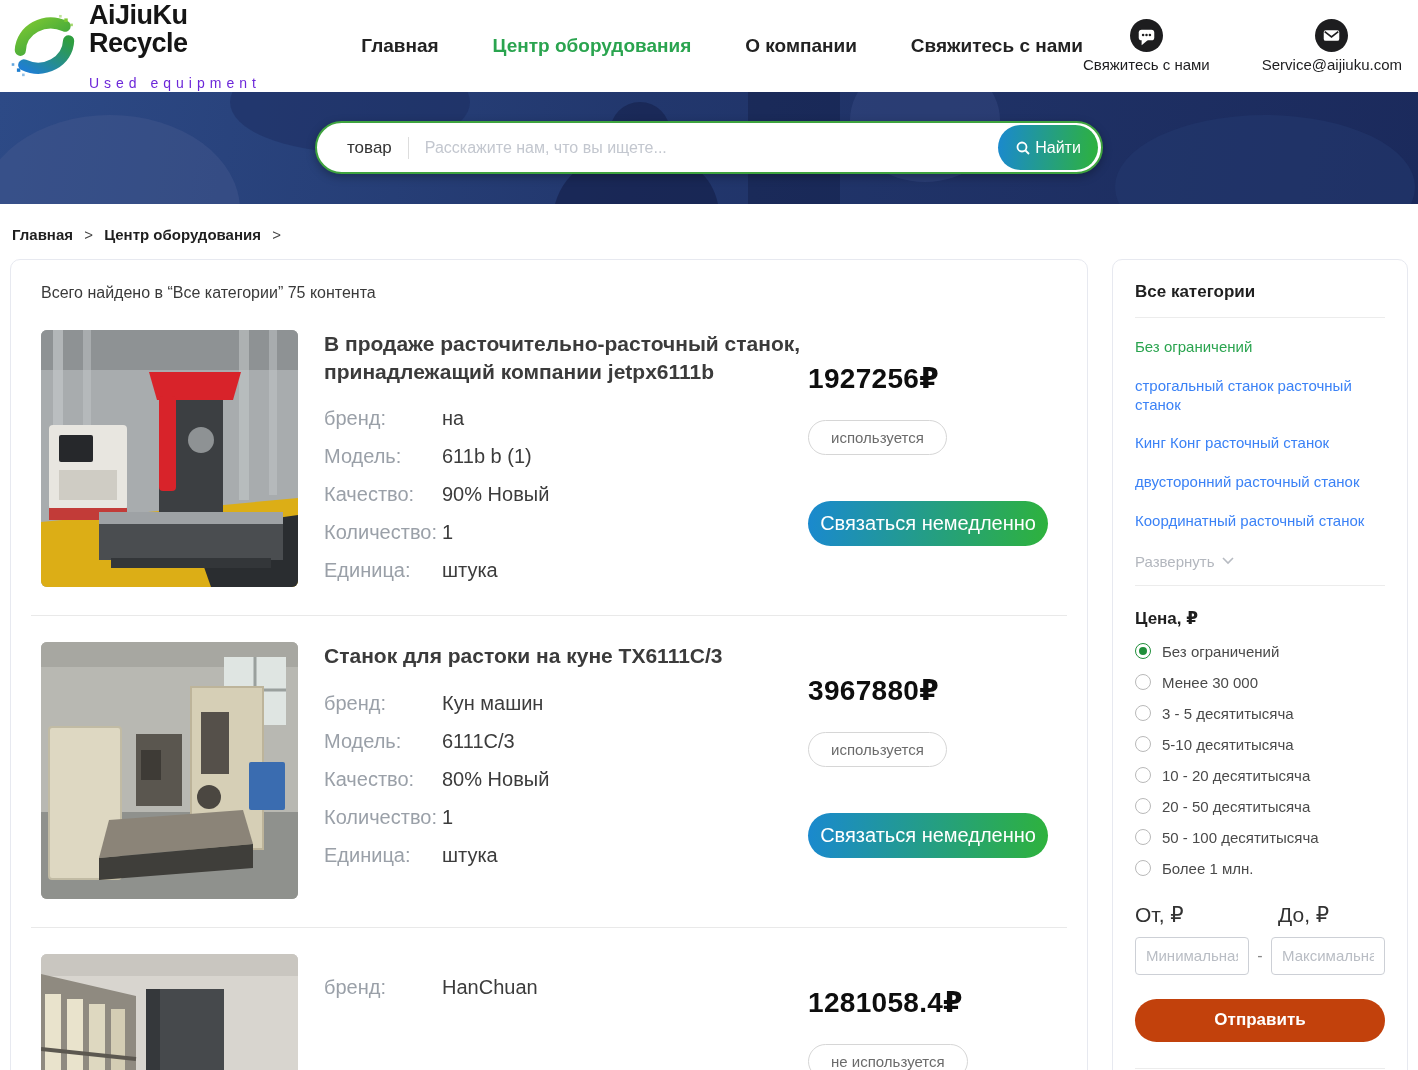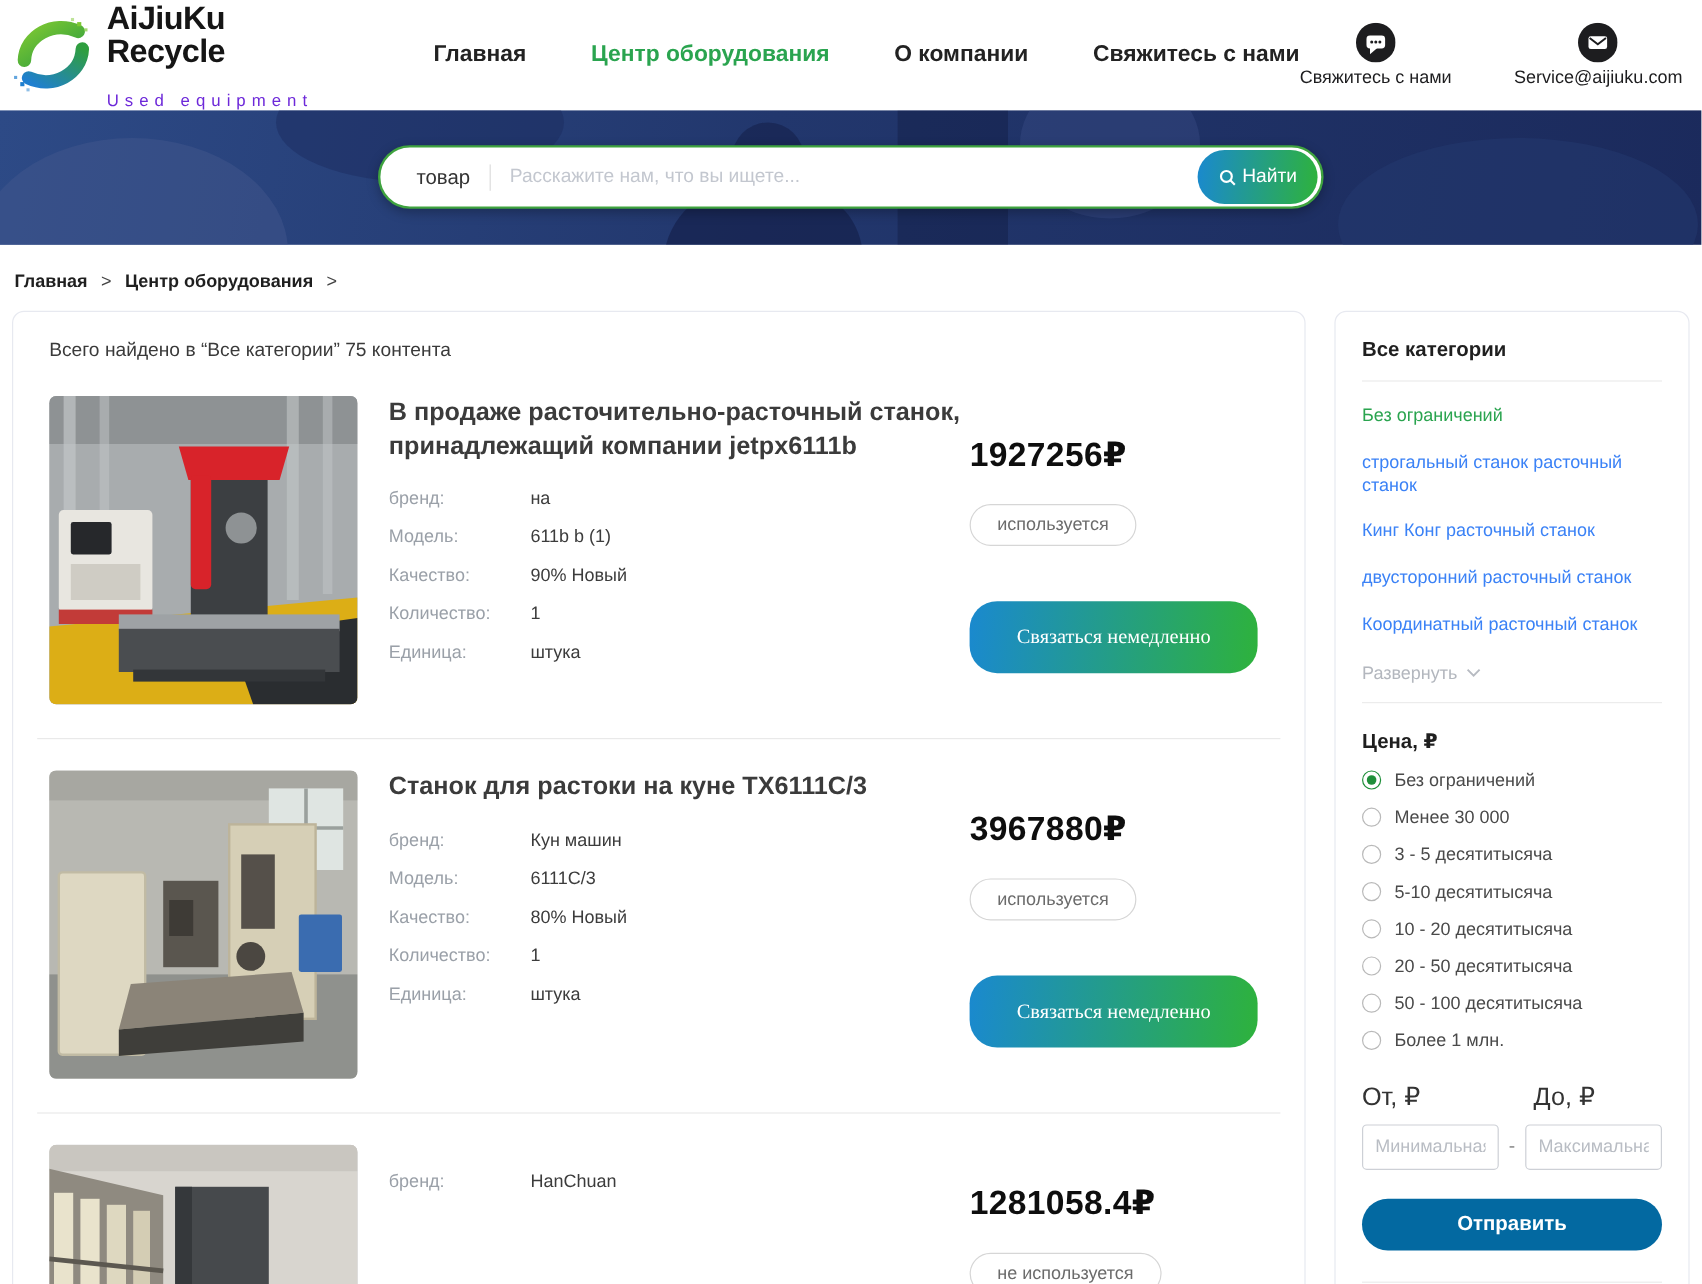--- a/index.html
+++ b/index.html
@@ -47,31 +47,31 @@
   .results-summary { font-size:16px; color:#3a3a3a; padding:24px 0 2px 10px; }
 
   
   .product-row { display:flex; padding:26px 10px 28px; }
   .product-row + .product-row { border-top:1px solid #e9e9e9; }
   .p-img { width:257px; height:257px; border-radius:6px; overflow:hidden; flex-shrink:0; background:#ccc; }
   .p-img svg { display:block; width:100%; height:100%; }
   .p-mid { margin-left:26px; width:490px; }
   .p-title { font-size:21px; font-weight:700; color:#3b3b3b; line-height:1.32; cursor:pointer; }
   .specs { margin-top:22px; }
-  .spec-row { display:flex; font-size:15px; margin-top:15px; }
+  .spec-row { display:flex; font-size:20px; margin-top:15px; }
   .spec-row:first-child { margin-top:0; }
   .spec-label { width:118px; color:#9aa0a8; flex-shrink:0; }
   .spec-value { color:#3c3c3c; }
   .p-right { margin-left:auto; width:252px; display:flex; flex-direction:column; align-items:flex-start; padding-top:32px; }
   .p-price { font-size:28px; font-weight:800; color:#0e0e0e; letter-spacing:.3px; }
   .p-badge { margin-top:25px; border:1px solid #d6d6d6; border-radius:19px; padding:8px 22px;
     font-size:15px; color:#6b6b6b; background:#fff; white-space:nowrap; }
-  .p-cta { margin-top:46px; width:240px; height:60px; border:none; border-radius:23px;
-    background:linear-gradient(95deg,#1a89cf 0%,#2eb23c 100%); color:#fff; font-size:17px;
-    cursor:pointer; font-family:Liberation Serif, serif; }
+  .p-cta { margin-top:46px; width:240px; height:45px; border:none; border-radius:23px;
+    background:linear-gradient(95deg,#1a89cf 0%,#2eb23c 100%); color:#fff; font-size:20px;
+    cursor:pointer; font-family:Liberation Sans, sans-serif; }
 
   
   .sidebar-panel { width:296px; padding:22px 22px 26px; }
   .sb-title { font-size:17px; font-weight:700; color:#1f1f1f; }
   .sb-div { border-top:1px solid #ececec; margin:15px 0; }
   .cat-item { font-size:15px; color:#3b82f6; margin-top:20px; cursor:pointer; line-height:1.25; }
   .cat-item:first-child { margin-top:4px; }
   .cat-item.active { color:#2aa44f; }
   .expand { display:flex; align-items:center; gap:7px; font-size:15px; color:#b3b7be; margin-top:22px; cursor:pointer; }
   .pf-title { font-size:17px; font-weight:700; color:#1f1f1f; margin-top:22px; }
@@ -81,21 +81,21 @@
   .radio.checked { border-color:#1f8f3a; }
   .radio.checked::after { content:''; position:absolute; inset:3px; border-radius:50%; background:#1f8f3a; }
   .range-labels { display:flex; margin-top:26px; font-size:21px; color:#333; }
   .range-labels span:first-child { width:143px; }
   .range-inputs { display:flex; align-items:center; margin-top:10px; }
   .range-input { width:114px; height:38px; border:1px solid #cdd0d6; border-radius:4px; padding:0 10px;
     font-size:15px; color:#333; outline:none; font-family:"Liberation Sans",sans-serif; }
   .range-input::placeholder { color:#b9bdc4; }
   .range-dash { width:24px; text-align:center; color:#888; }
   .submit-btn { margin-top:24px; width:100%; height:43px; border:none; border-radius:22px;
-    background:#0369a1; color:#fff; font-size:17px; font-weight:700; cursor:pointer;
+    background:#c2410c; color:#fff; font-size:17px; font-weight:700; cursor:pointer;
     font-family:"Liberation Sans",sans-serif; }
 </style>
 </head>
 <body>
 
 <div class="header">
   <div class="logo">
     <svg width="78" height="70" viewBox="0 0 80 72">
       <defs>
         <linearGradient id="lg-g" x1="0" y1="0" x2="1" y2="1">

